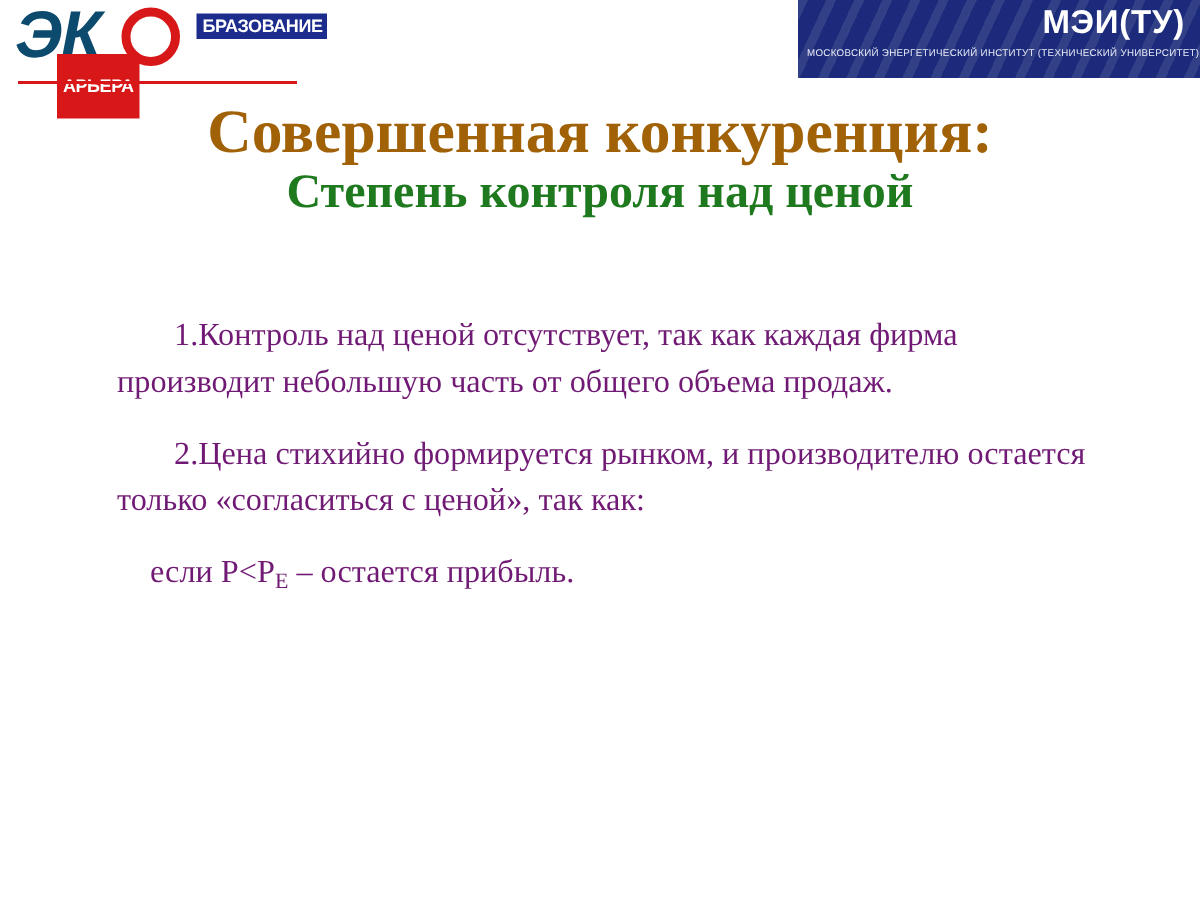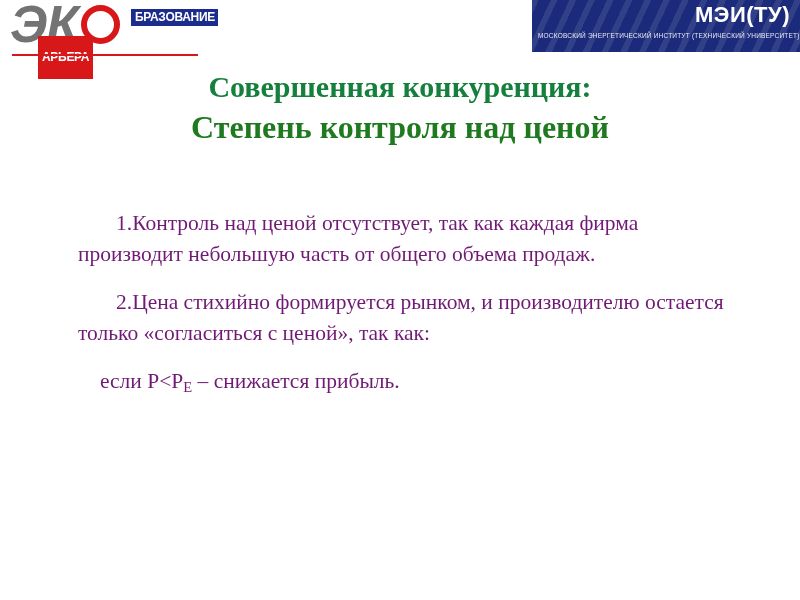--- a/index.html
+++ b/index.html
@@ -29,23 +29,23 @@
     width: 195px;
     height: 52px;
   }
   .logo-eko .eko-word {
     position: absolute;
     left: 2px;
     top: 0px;
     font-family: "Liberation Sans", sans-serif;
     font-weight: bold;
     font-style: italic;
-    font-size: 52px;
+    font-size: 44px;
     line-height: 40px;
-    color: #737373;
+    color: #0c4a6e;
     letter-spacing: -1px;
     text-align: center;
   }
   .logo-eko .eko-o {
     position: absolute;
     left: 73px;
     top: 1px;
     width: 39px;
     height: 39px;
     border: 6px solid #d81818;
@@ -135,23 +135,23 @@
   .title-block {
     position: absolute;
     left: 0;
     top: 68px;
     width: 800px;
     text-align: center;
   }
   .title-main {
     font-family: "Liberation Serif", serif;
     font-weight: bold;
-    font-size: 30px;
+    font-size: 41px;
     line-height: 38px;
-    color: #15803d;
+    color: #a16207;
     margin: 0;
     white-space: nowrap;
   }
   .title-sub {
     font-family: "Liberation Serif", serif;
     font-weight: bold;
     font-size: 32px;
     line-height: 32px;
     color: #1f7a1f;
     margin: 5px 0 0 0;
@@ -205,16 +205,16 @@
   </div>
 
   <div class="title-block">
     <div class="title-main">Совершенная конкуренция:</div>
     <div class="title-sub">Степень контроля над ценой</div>
   </div>
 
   <div class="body-block">
     <p class="para">1.Контроль над ценой отсутствует, так как каждая фирма производит небольшую часть от общего объема продаж.</p>
     <p class="para">2.Цена стихийно формируется рынком, и производителю остается только «согласиться с ценой», так как:</p>
-    <p class="cond"><span>если P&lt;P</span><sub>E</sub><span> – снижается прибыль.</span></p>
+    <p class="cond"><span>если P&lt;P</span><sub>E</sub><span> – остается прибыль.</span></p>
   </div>
 
 </div>
 
 </body></html>

